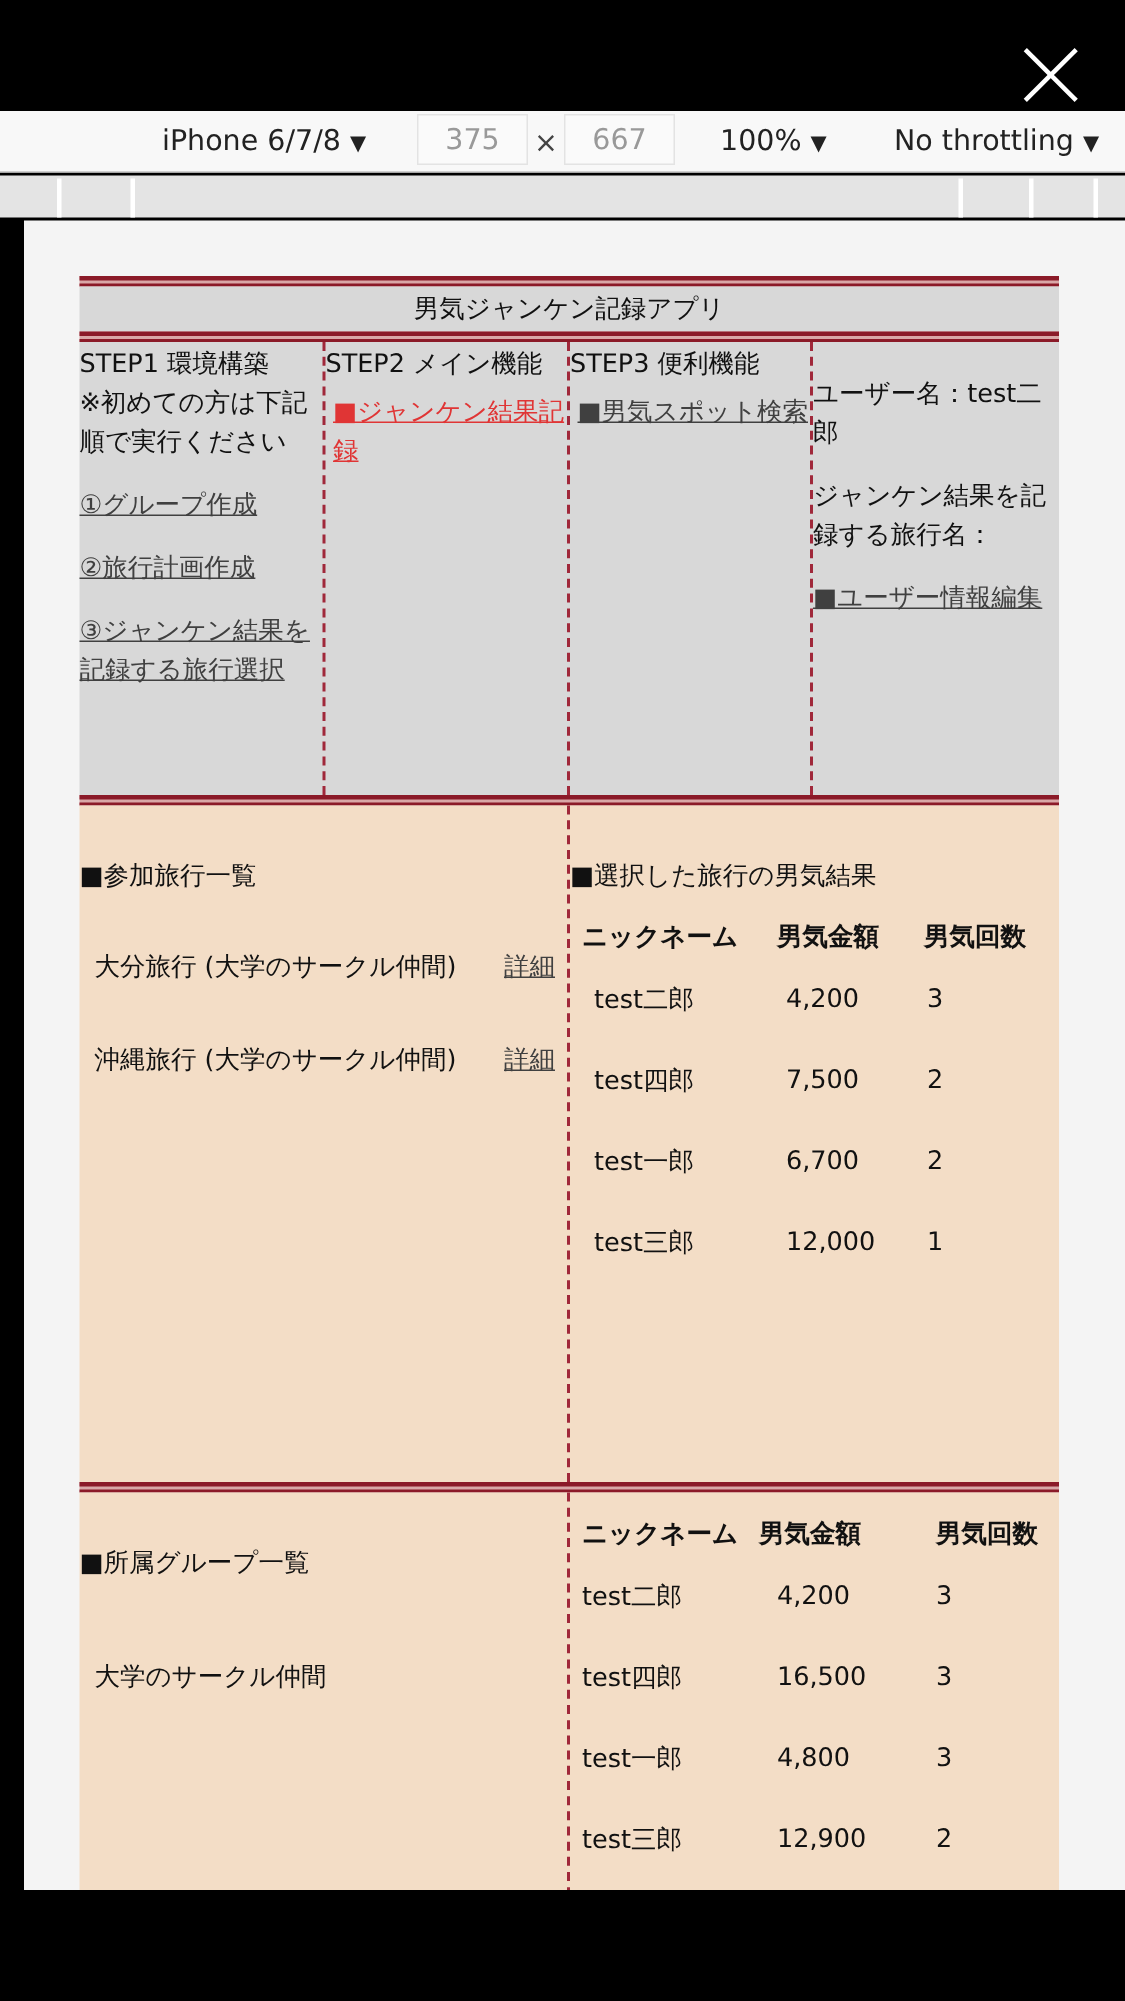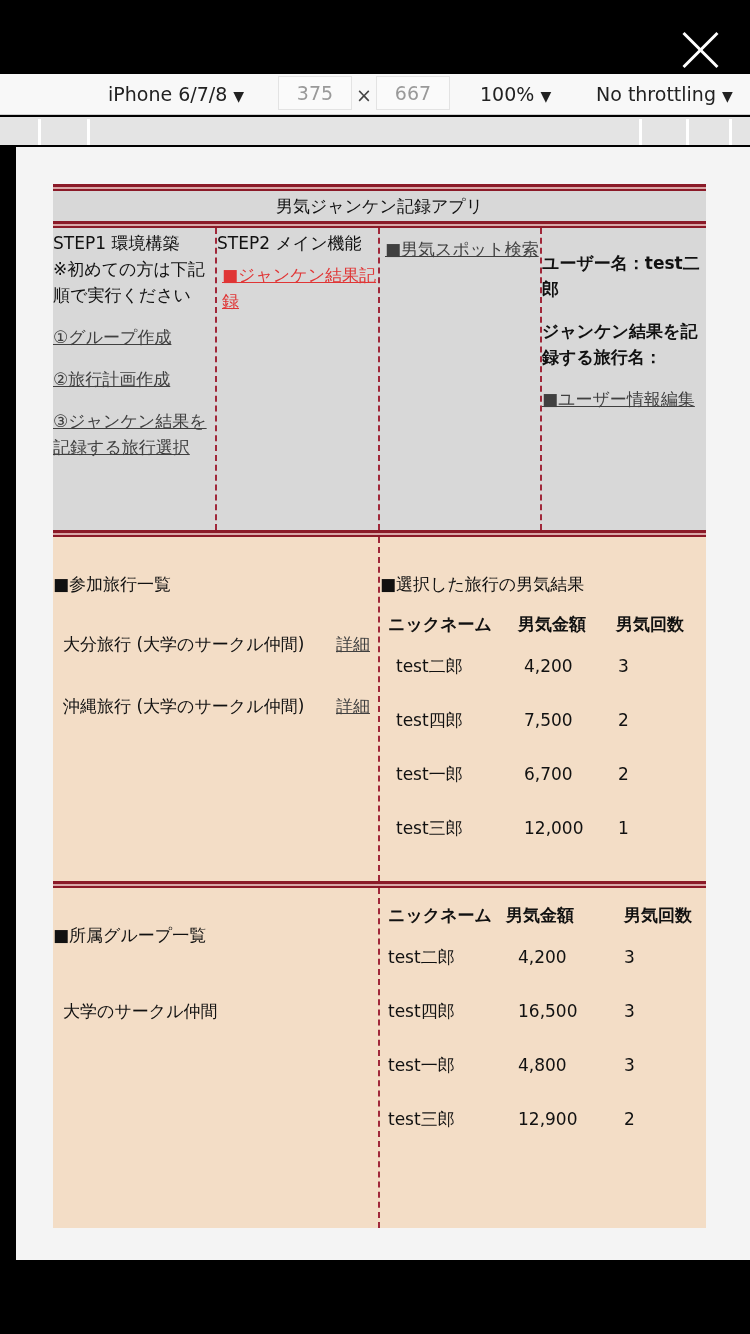--- a/index.html
+++ b/index.html
@@ -34,21 +34,21 @@
     .nav { display: flex; background: #d8d8d8; height: 302px; }
     .nav-col { position: relative; padding: 2px 0 0 0; line-height: 26px; }
     .nav-col + .nav-col { border-left: 2px dashed #a0283a; }
     .c1 { width: 162px; }
     .c2 { width: 161px; }
     .c3 { width: 160px; }
     .c4 { width: 164px; }
     a { color: #404040; text-decoration: underline; cursor: pointer; }
     a.red { color: #e03535; }
     .gap { height: 16px; }
-    .bold { font-weight: bold; }
+    .bold { font-weight: normal; }
 
     .section { display: flex; background: #f3ddc6; }
     .sec-left { width: 325px; }
     .sec-right { flex: 1; border-left: 2px dashed #a0283a; }
     .sec-heading { padding-top: 34px; height: 26px; line-height: 26px; }
     .trip-row { display: flex; justify-content: space-between; padding: 0 8px 0 10px; height: 62px; align-items: center; }
     .trip-row:first-of-type { }
     .grp-item { padding-left: 10px; line-height: 26px; }
 
     table { border-collapse: collapse; font-size: 17px; }
@@ -104,35 +104,36 @@
         <div class="gap"></div>
         <div><a>②旅行計画作成</a></div>
         <div class="gap"></div>
         <div><a>③ジャンケン結果を記録する旅行選択</a></div>
       </div>
       <div class="nav-col c2">
         <div>STEP2 メイン機能</div>
         <div style="padding:6px 0 0 5px"><a class="red">■ジャンケン結果記録</a></div>
       </div>
       <div class="nav-col c3">
+        <div>STEP3 便利機能</div>
         <div style="padding:6px 0 0 5px"><a>■男気スポット検索</a></div>
       </div>
       <div class="nav-col c4">
         <div class="bold" style="padding-top:20px">ユーザー名：test二郎</div>
         <div class="gap"></div>
         <div class="bold">ジャンケン結果を記録する旅行名：</div>
         <div class="gap"></div>
         <div><a>■ユーザー情報編集</a></div>
         <div class="gap"></div>
       </div>
     </div>
 
     <div class="dbl"></div>
 
-    <div class="section" style="height:344px">
+    <div class="section" style="height:451px">
       <div class="sec-left">
         <div class="sec-heading">■参加旅行一覧</div>
         <div style="height:16px"></div>
         <div class="trip-row">
           <span>大分旅行 (大学のサークル仲間)</span>
           <a>詳細</a>
         </div>
         <div class="trip-row">
           <span>沖縄旅行 (大学のサークル仲間)</span>
           <a>詳細</a>

